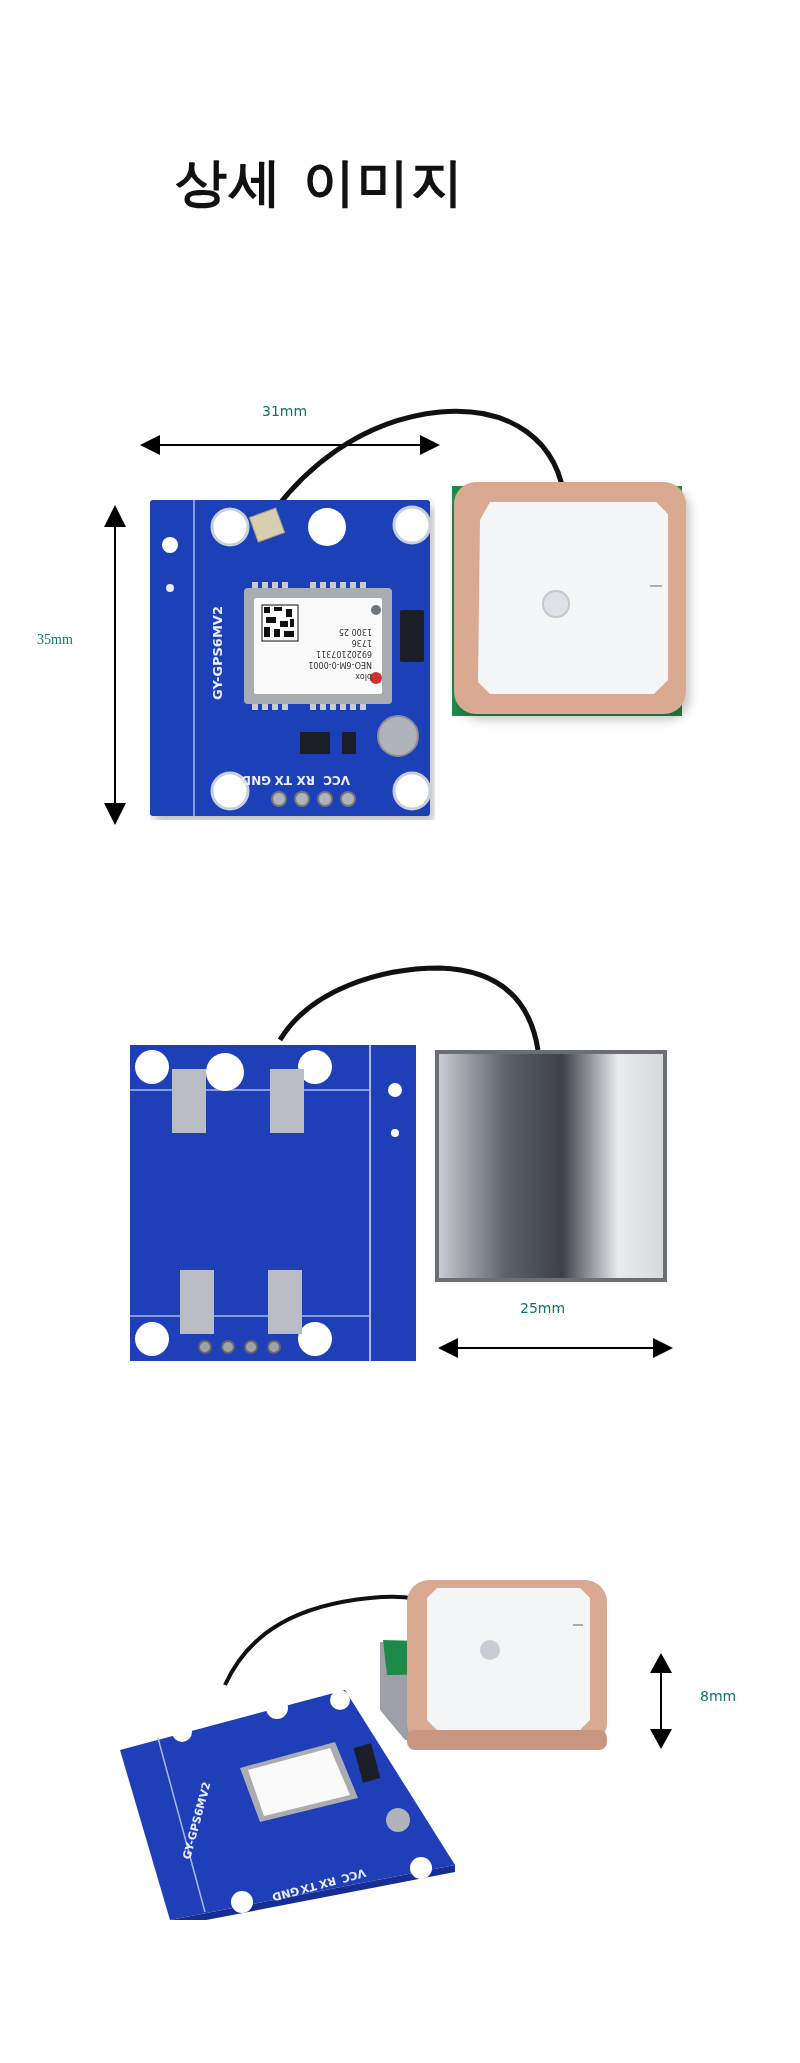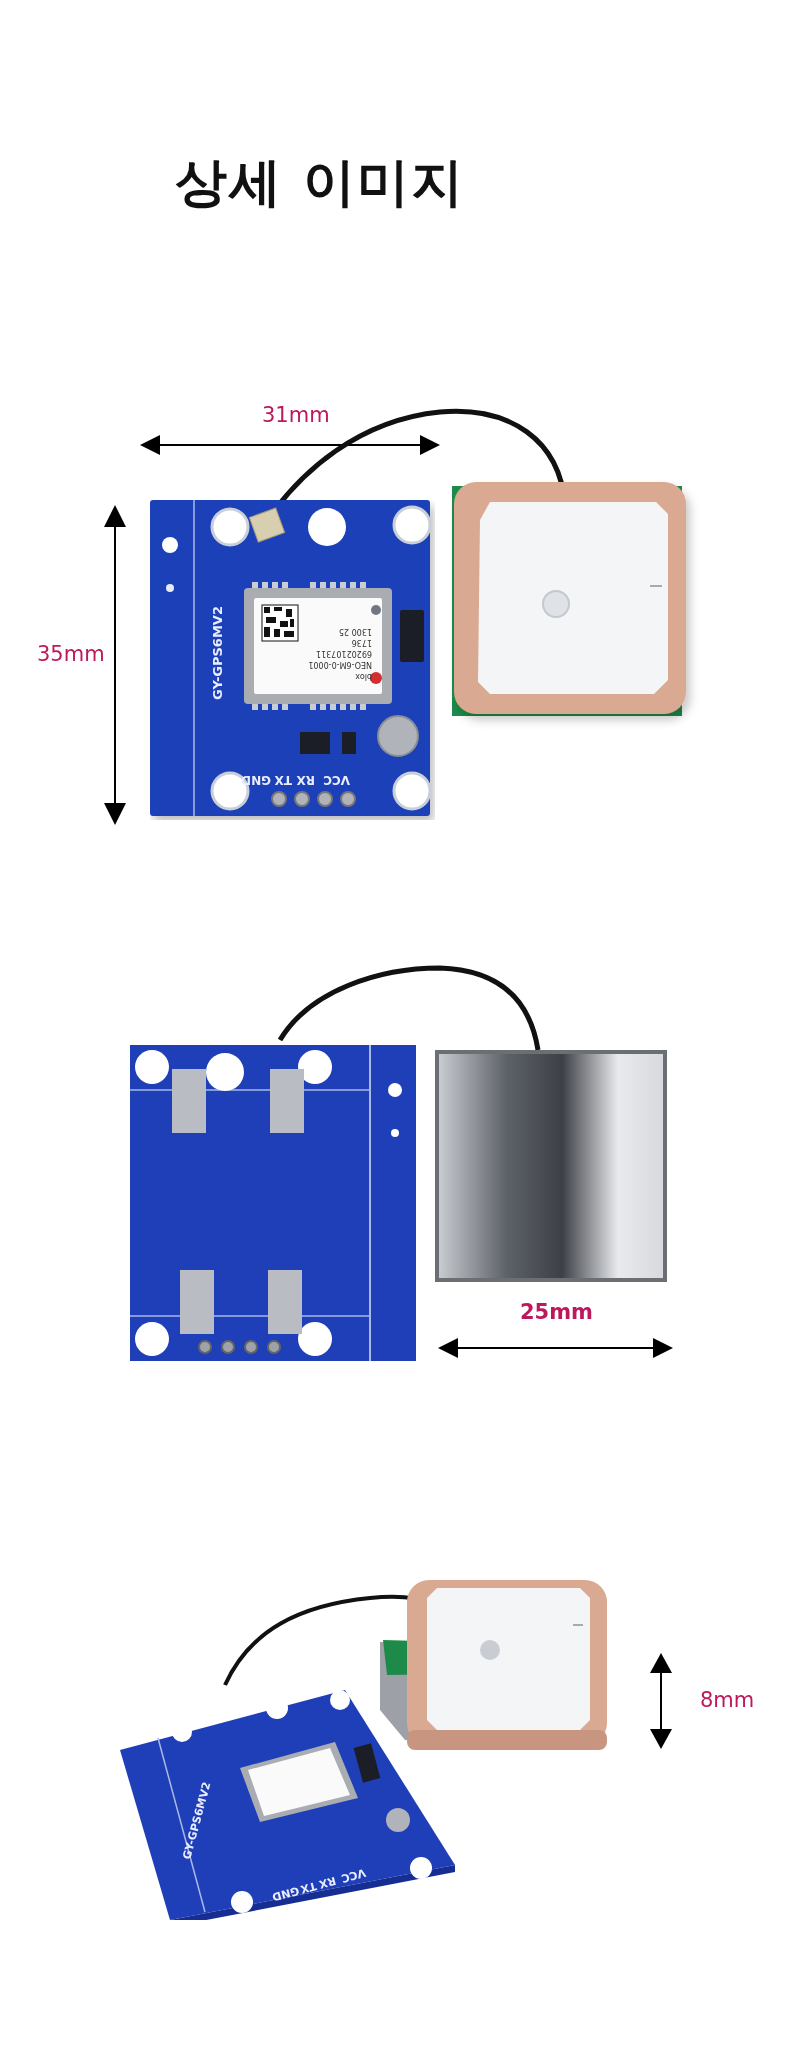--- a/index.html
+++ b/index.html
@@ -1,38 +1,38 @@
 <!DOCTYPE html>
 <html><head>
 <meta charset="utf-8">
 <style>
   html, body { margin: 0; padding: 0; background: #ffffff; }
   body { width: 800px; height: 2063px; position: relative; overflow: hidden;
          font-family: "DejaVu Sans", "Liberation Sans", sans-serif; color: #111; }
   .title { position: absolute; left: 0; top: 148px; width: 640px; text-align: center;
            font-size: 52px; font-weight: bold; letter-spacing: 2px; color: #111; }
   .photo { position: absolute; }
-  .dim-label { position: absolute; font-size: 21px; color: #be185d; font-family: "DejaVu Sans", sans-serif; }
+  .dim-label { position: absolute; font-size: 14px; color: #0f766e; font-family: "DejaVu Sans", sans-serif; }
   svg { display: block; }
 </style>
 </head>
 <body>
 
 <div class="title">상세 이미지</div>
 
 <div class="photo" style="left:0;top:380px;width:800px;height:470px;">
 
   <div class="dim-label" style="left:262px;top:23px;">31mm</div>
   <svg style="position:absolute;left:140px;top:50px;" width="300" height="30">
     <line x1="14" y1="15" x2="286" y2="15" stroke="#000" stroke-width="2"></line>
     <polygon points="0,15 20,5 20,25" fill="#000"></polygon>
     <polygon points="300,15 280,5 280,25" fill="#000"></polygon>
   </svg>
 
-  <div class="dim-label" style="left:37px;top:262px;">35mm</div>
+  <div class="dim-label" style="left:37px;top:252px;font-family:Liberation Serif, serif;">35mm</div>
   <svg style="position:absolute;left:100px;top:125px;" width="30" height="320">
     <line x1="15" y1="14" x2="15" y2="306" stroke="#000" stroke-width="2"></line>
     <polygon points="15,0 4,22 26,22" fill="#000"></polygon>
     <polygon points="15,320 4,298 26,298" fill="#000"></polygon>
   </svg>
 
   <svg style="position:absolute;left:0;top:0;" width="800" height="470">
     <path d="M262 148 C 300 90, 360 40, 440 32 C 510 26, 560 60, 565 125" stroke="#111" stroke-width="5" fill="none"></path>
   </svg>
 
@@ -129,21 +129,21 @@
         </filter>
     </defs>
     <rect x="2" y="6" width="230" height="230" fill="#1e8a4a"></rect>
     <rect x="4" y="2" width="232" height="232" rx="22" fill="#d9a992" filter="url(#sh2)"></rect>
     <polygon points="30,40 40,22 206,22 218,34 218,200 204,214 40,214 28,202" fill="#f4f5f6"></polygon>
     <circle cx="106" cy="124" r="13" fill="#dfe2e6" stroke="#c4c8cd" stroke-width="2"></circle>
     <line x1="200" y1="106" x2="212" y2="106" stroke="#aaa" stroke-width="2"></line>
   </svg>
 </div>
 
-<div class="photo" style="left:0;top:950px;width:800px;height:440px;font-weight:bold;">
+<div class="photo" style="left:0;top:950px;width:800px;height:440px;">
   <svg style="position:absolute;left:0;top:0;" width="800" height="440">
     <path d="M280 90 C 310 40, 380 18, 440 18 C 500 20, 530 50, 538 100" stroke="#111" stroke-width="5" fill="none"></path>
   </svg>
 
   <svg style="position:absolute;left:130px;top:95px;" width="290" height="320">
     <rect x="0" y="0" width="286" height="316" fill="#1f3fb8"></rect>
     <line x1="240" y1="0" x2="240" y2="316" stroke="#aab8e8" stroke-width="2"></line>
     <line x1="0" y1="45" x2="240" y2="45" stroke="#aab8e8" stroke-width="1.5"></line>
     <line x1="0" y1="271" x2="240" y2="271" stroke="#aab8e8" stroke-width="1.5"></line>
     <circle cx="22" cy="22" r="17" fill="#fff"></circle>

